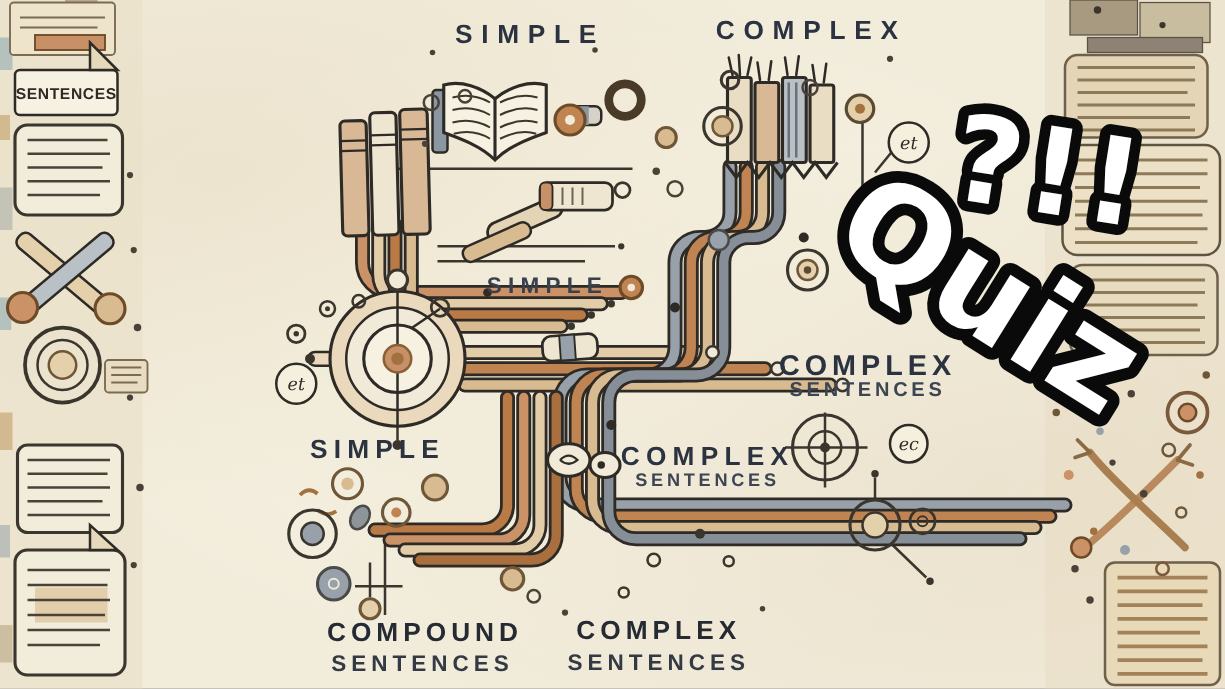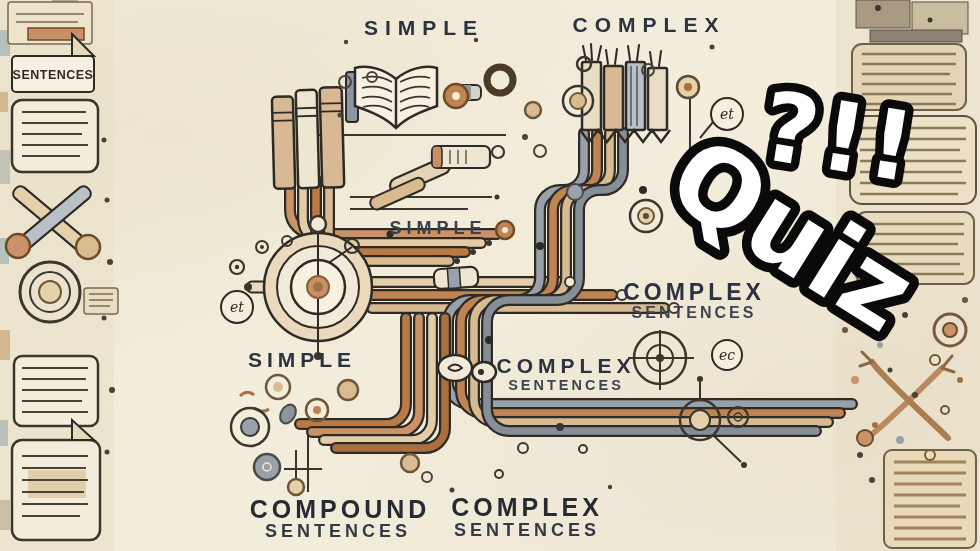--- a/index.html
+++ b/index.html
@@ -13,21 +13,21 @@
     font-family:"Liberation Sans",sans-serif;
   }
   #art{position:absolute;left:0;top:0;}
   .label{position:absolute;transform:translateX(-50%);white-space:nowrap;color:#2b3240;}
   .l-top{font-size:21px;font-weight:600;letter-spacing:7px;}
   .l-mid{font-size:18px;font-weight:600;letter-spacing:5px;color:#39404e;}
   .l-big{font-size:21px;font-weight:700;letter-spacing:5px;}
   .l-sub{font-size:14.5px;font-weight:600;letter-spacing:3px;color:#3e4552;}
   .l-big2{font-size:23px;font-weight:700;letter-spacing:4px;}
   .l-sub2{font-size:16px;font-weight:600;letter-spacing:3px;color:#3e4552;}
-  .l-bot{font-size:25px;font-weight:700;letter-spacing:4px;color:#262b33;}
+  .l-bot{font-size:21px;font-weight:700;letter-spacing:4px;color:#262b33;}
   .l-botsub{font-size:18px;font-weight:600;letter-spacing:4px;color:#343a44;}
   .po{stroke:#2e2b26;stroke-width:12;fill:none;stroke-linecap:round;}
   .pf{stroke-width:7.5;fill:none;stroke-linecap:round;}
   .tr{stroke:#3a362e;stroke-width:2;fill:none;}
   .cardline{stroke:#8d7a58;stroke-width:2.5;}
   .q-txt{font-family:"DejaVu Sans","Liberation Sans",sans-serif;font-weight:bold;fill:#ffffff;
          stroke:#0a0a0a;paint-order:stroke;stroke-linejoin:round;stroke-linecap:round;}
   .badge-text{font-family:"DejaVu Serif","Liberation Serif",serif;font-style:italic;font-size:14px;fill:#2e2b26;}
 </style>
 </head>

